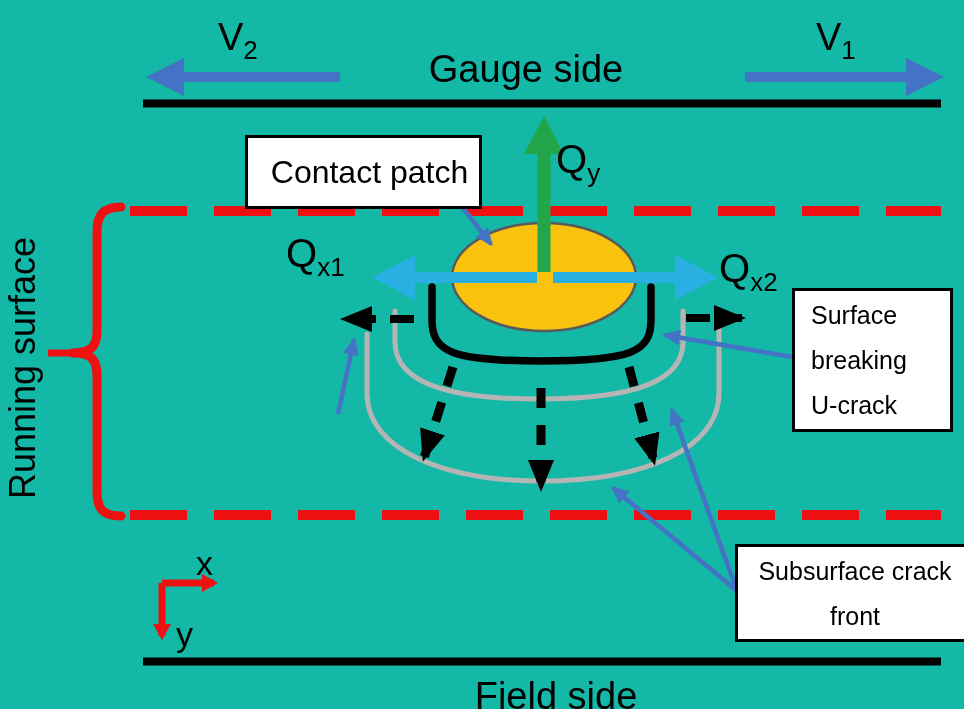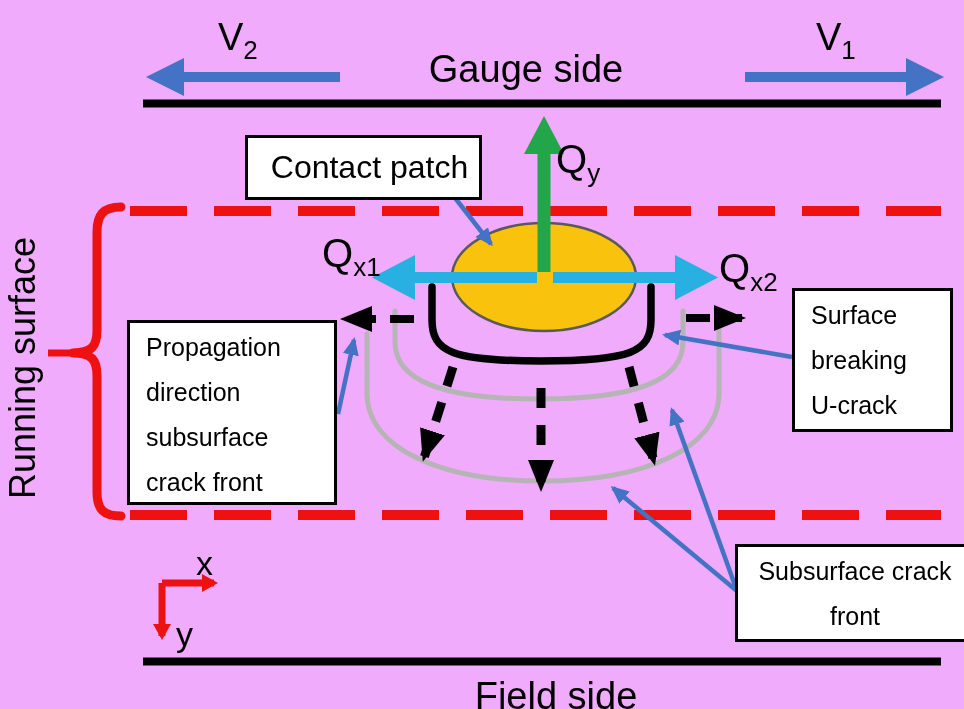--- a/index.html
+++ b/index.html
@@ -1,17 +1,17 @@
 <!DOCTYPE html>
 <html style="--arrow_blue: #4472C4; --force_green: #23A649; --force_cyan: #29B0E2; --contact_orange: #F9C20D; --contact_outline: #595959; --surface_red: #EE1111; --crack_black: #000000; --subsurface_gray: #B5B5B5;"><head>
 <meta charset="utf-8">
 <style>
   html,body{margin:0;padding:0;background:#ffffff;}
   .stage{
-    position:relative;width:964px;height:709px;overflow:hidden;background:#f0abfc;
+    position:relative;width:964px;height:709px;overflow:hidden;background:#14b8a6;
     font-family:"Liberation Sans","DejaVu Sans",sans-serif;color:#000;
   }
   .stage svg{position:absolute;left:0;top:0;}
   .lbl{position:absolute;white-space:nowrap;line-height:1.05;color:#000;}
   .lbl.center{transform:translateX(-50%);}
   .lbl.big{font-size:38px;}
   .lbl.force{font-size:40px;}
   .lbl.axis{font-size:34px;}
   .lbl sub{font-size:26px;line-height:0;}
   .lbl.rot{transform:translate(-50%,-50%) rotate(-90deg);font-size:36px;}
@@ -110,24 +110,23 @@
   </svg>
 
   <div class="lbl gauge center" style="left:526px;top:50px;">Gauge side</div>
   <div class="lbl field center" style="left:556px;top:677px;">Field side</div>
   <div class="lbl rot" style="left:23px;top:368px;">Running surface</div>
 
   <div class="lbl big" style="left:218px;top:18px;"><span>V</span><sub>2</sub></div>
   <div class="lbl big" style="left:816px;top:18px;"><span>V</span><sub>1</sub></div>
 
   <div class="lbl force" style="left:556px;top:138px;"><span>Q</span><sub>y</sub></div>
-  <div class="lbl force" style="left:286px;top:232px;margin-left:36px;"><span>Q</span><sub>x1</sub></div>
+  <div class="lbl force" style="left:286px;top:232px;"><span>Q</span><sub>x1</sub></div>
   <div class="lbl force" style="left:719px;top:247px;"><span>Q</span><sub>x2</sub></div>
 
   <div class="lbl axis" style="left:196px;top:546px;">x</div>
   <div class="lbl axis" style="left:176px;top:617px;">y</div>
 
-  <div class="callout center-text" style="left:245px;top:135px;width:237px;height:65px;padding-left:12px;">Contact patch</div>
-  <div class="callout" style="left:127px;top:320px;width:210px;height:185px;">Propagation direction subsurface crack front</div>
+  <div class="callout center-text" style="left:245px;top:135px;width:237px;height:74px;padding-left:12px;">Contact patch</div>
   <div class="callout" style="left:792px;top:288px;width:161px;height:144px;">Surface breaking U-crack</div>
   <div class="callout" style="left:735px;top:544px;width:240px;height:98px;text-align:center;">Subsurface crack front</div>
 
 </div>
 
 </body></html>

